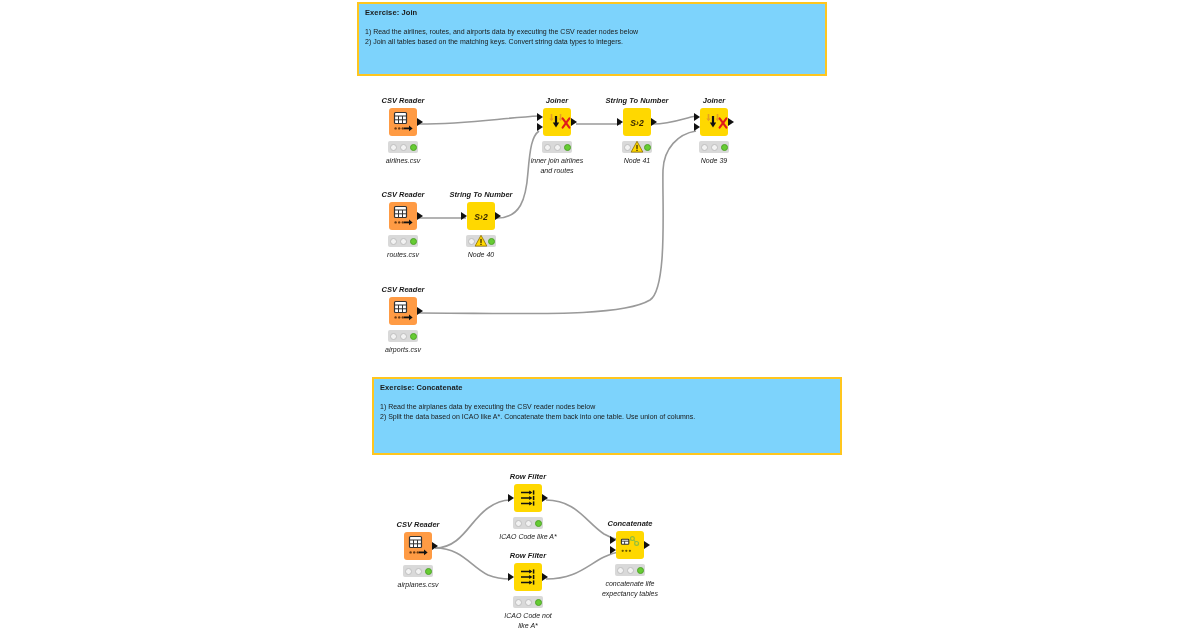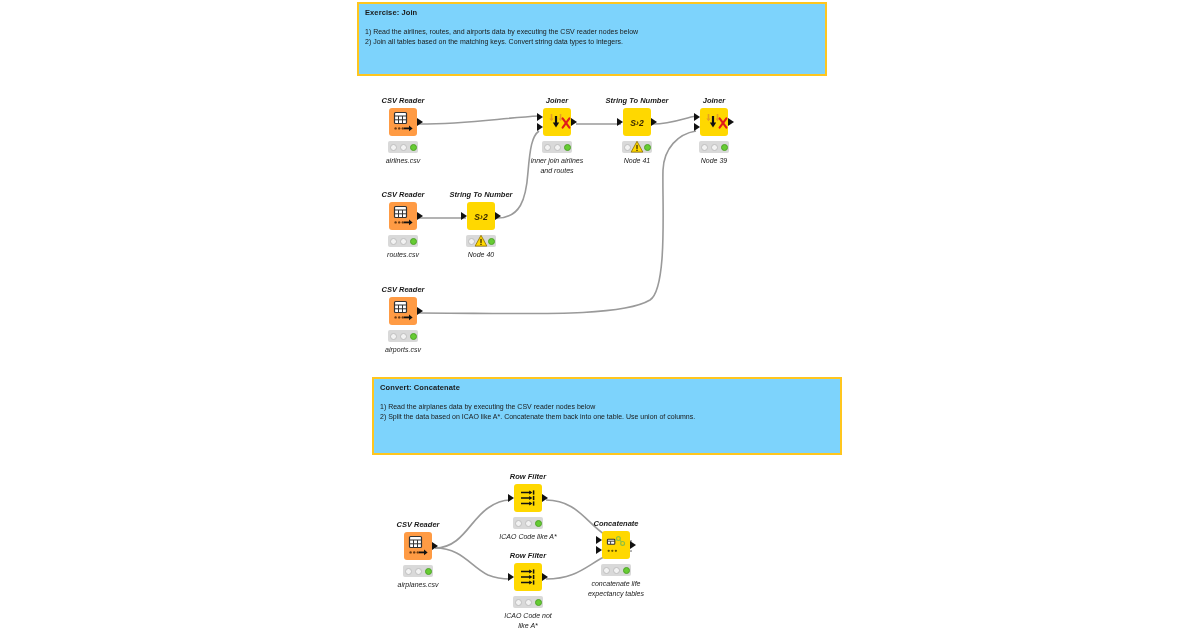--- a/index.html
+++ b/index.html
@@ -128,21 +128,21 @@
 
 <div id="canvas">
 
   <div class="annotation" style="left:357px; top:2px; width:470px; height:74px;">
     <div class="ann-title">Exercise: Join</div>
     <div class="ann-body">1) Read the airlines, routes, and airports data by executing the CSV reader nodes below
 2) Join all tables based on the matching keys.  Convert string data types to integers.</div>
   </div>
 
   <div class="annotation" style="left:372px; top:377px; width:470px; height:78px;">
-    <div class="ann-title">Convert: Concatenate</div>
+    <div class="ann-title">Exercise: Concatenate</div>
     <div class="ann-body">1) Read the airplanes data by executing the CSV reader nodes below
 2) Split the data based on ICAO like A*.  Concatenate them back into one table. Use union of columns.</div>
   </div>
 
   <svg class="edges" viewBox="0 0 1200 630" xmlns="http://www.w3.org/2000/svg">
     <g fill="none" stroke="#9a9a9a" stroke-width="1.6">
 
       <path d="M 419 124 C 470 124 500 118 539 116"></path>
 
       <path d="M 419 218 C 440 218 450 218 466 218"></path>
@@ -456,21 +456,21 @@
     </div>
     <div class="status">
       <span class="lamp"></span>
       <span class="lamp"></span>
       <span class="lamp green"></span>
     </div>
     <div class="node-label">ICAO Code not
 like A*</div>
   </div>
 
-  <div class="node" style="left:616px; top:519px;">
+  <div class="node" style="left:630px; top:519px;">
     <div class="node-title">Concatenate</div>
     <div class="node-body-row">
       <div class="node-box yellow">
         <span class="glyph">
           <svg viewBox="0 0 28 28">
             <rect x="5.4" y="8.2" width="7.4" height="5" rx="0.8" fill="#fff" stroke="#333" stroke-width="1.1"></rect>
             <line x1="5.4" y1="10.2" x2="12.8" y2="10.2" stroke="#333" stroke-width="0.9"></line>
             <line x1="8.6" y1="10.2" x2="8.6" y2="13.2" stroke="#333" stroke-width="0.9"></line>
             <circle cx="16.4" cy="7.6" r="1.9" fill="none" stroke="#8fbf3f" stroke-width="1.2"></circle>
             <circle cx="20.6" cy="12.4" r="1.9" fill="none" stroke="#8fbf3f" stroke-width="1.2"></circle>

